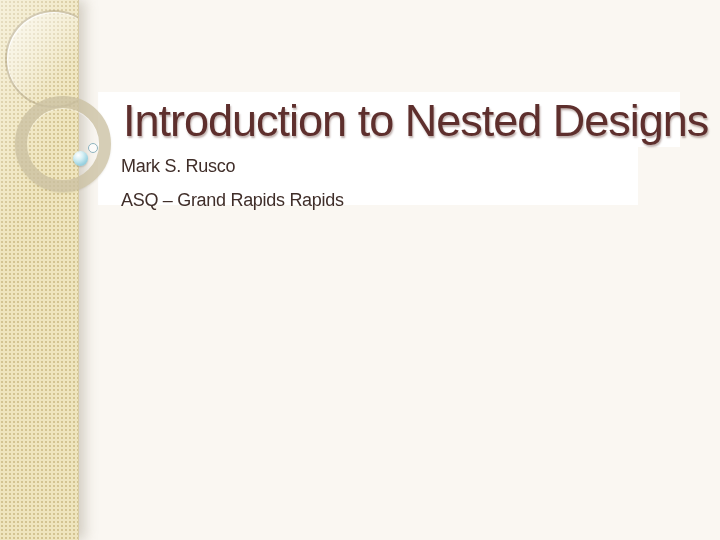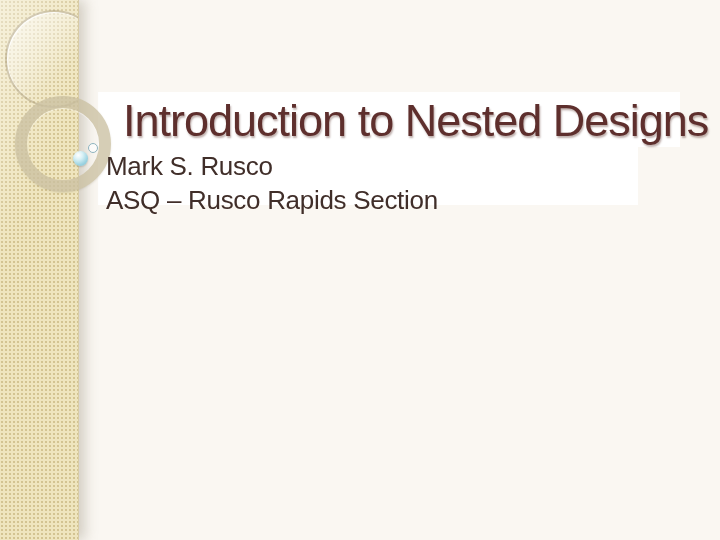--- a/index.html
+++ b/index.html
@@ -64,22 +64,22 @@
   .title{
     position:absolute;left:119px;top:93px;width:590px;
     font-size:45px;line-height:48px;font-weight:300;
     letter-spacing:-1px;
     color:var(--title-color,#5E2F2D);
     text-shadow:1px 1.5px 2px rgba(70,25,18,0.35);
     white-space:nowrap;
     z-index:5;
   }
   .subtitle{
-    position:absolute;left:106px;top:149px;
-    font-size:26px;line-height:34px;font-weight:300;
+    position:absolute;left:121px;top:149px;
+    font-size:18px;line-height:34px;font-weight:300;
     letter-spacing:-0.3px;
     color:var(--subtitle-color,#402E29);
     z-index:5;
   }
   .subtitle .line{white-space:nowrap;}
 </style>
 </head>
 <body>
 
 <div class="slide">
@@ -92,16 +92,16 @@
   </div>
 
   <div class="ring"></div>
   <div class="sphere"></div>
   <div class="tiny-circle"></div>
 
   <h1 class="title" style="margin:4px;">Introduction to Nested Designs</h1>
 
   <div class="subtitle">
     <div class="line">Mark S. Rusco</div>
-    <div class="line">ASQ – Rusco Rapids Section</div>
+    <div class="line">ASQ – Grand Rapids Rapids</div>
   </div>
 
 </div>
 
 </body></html>

